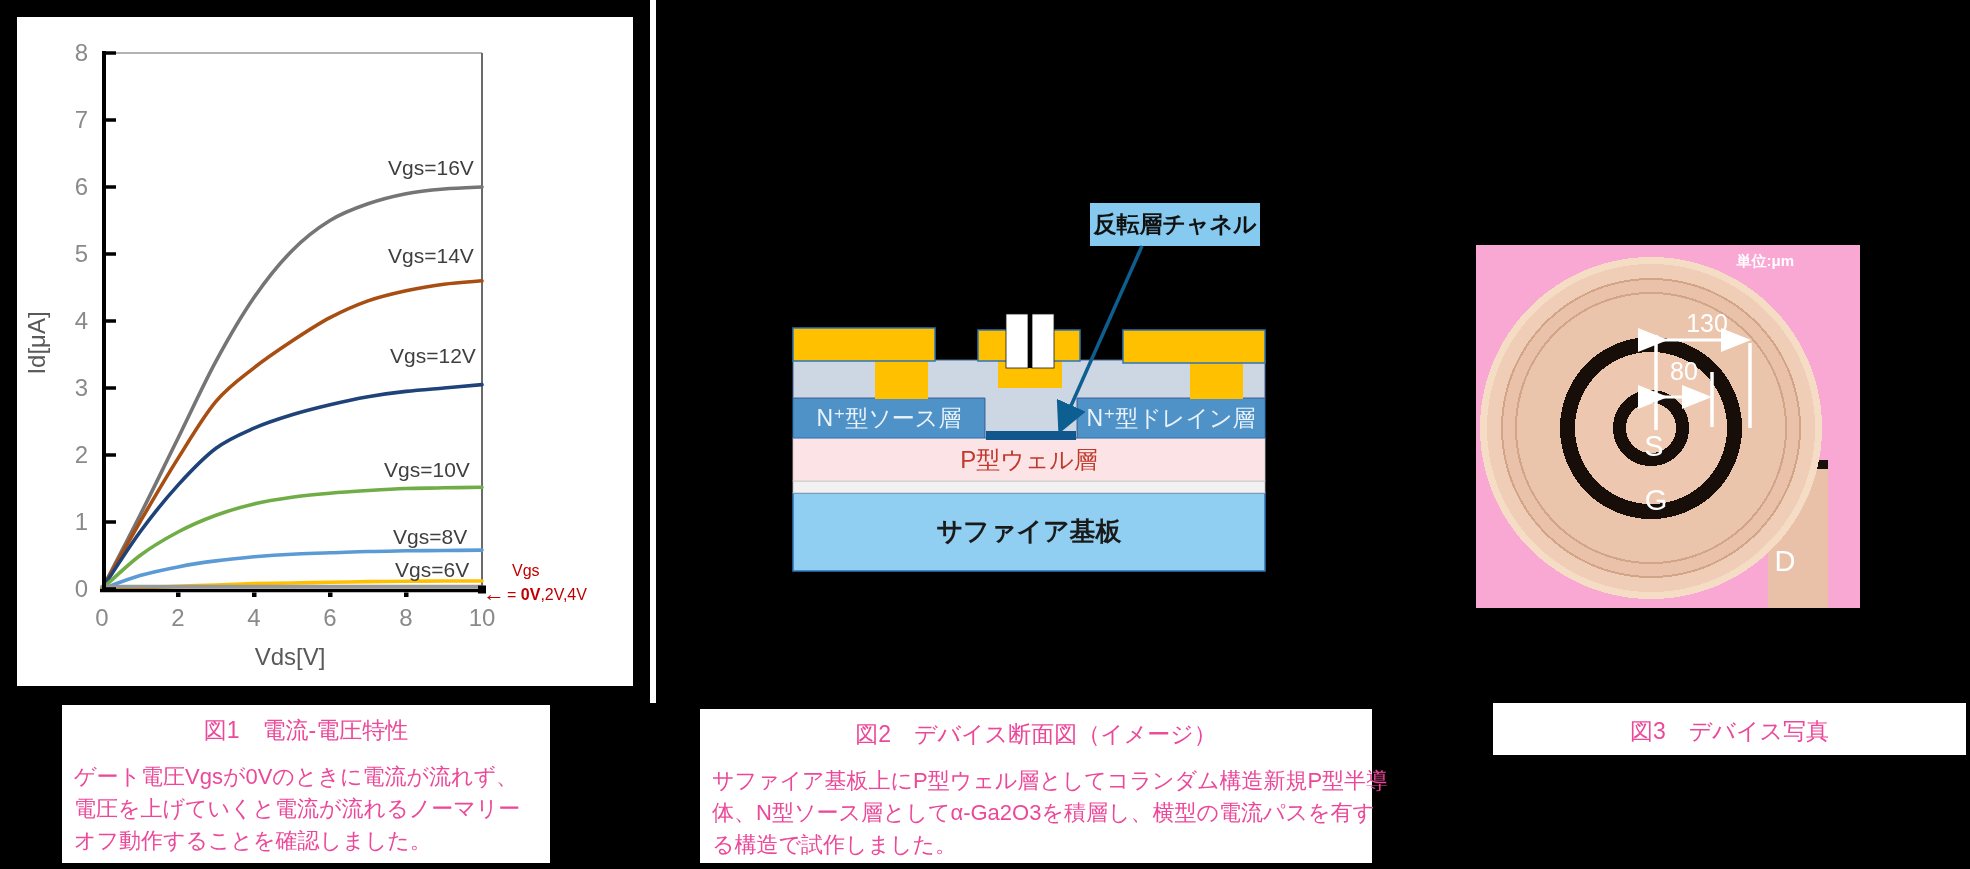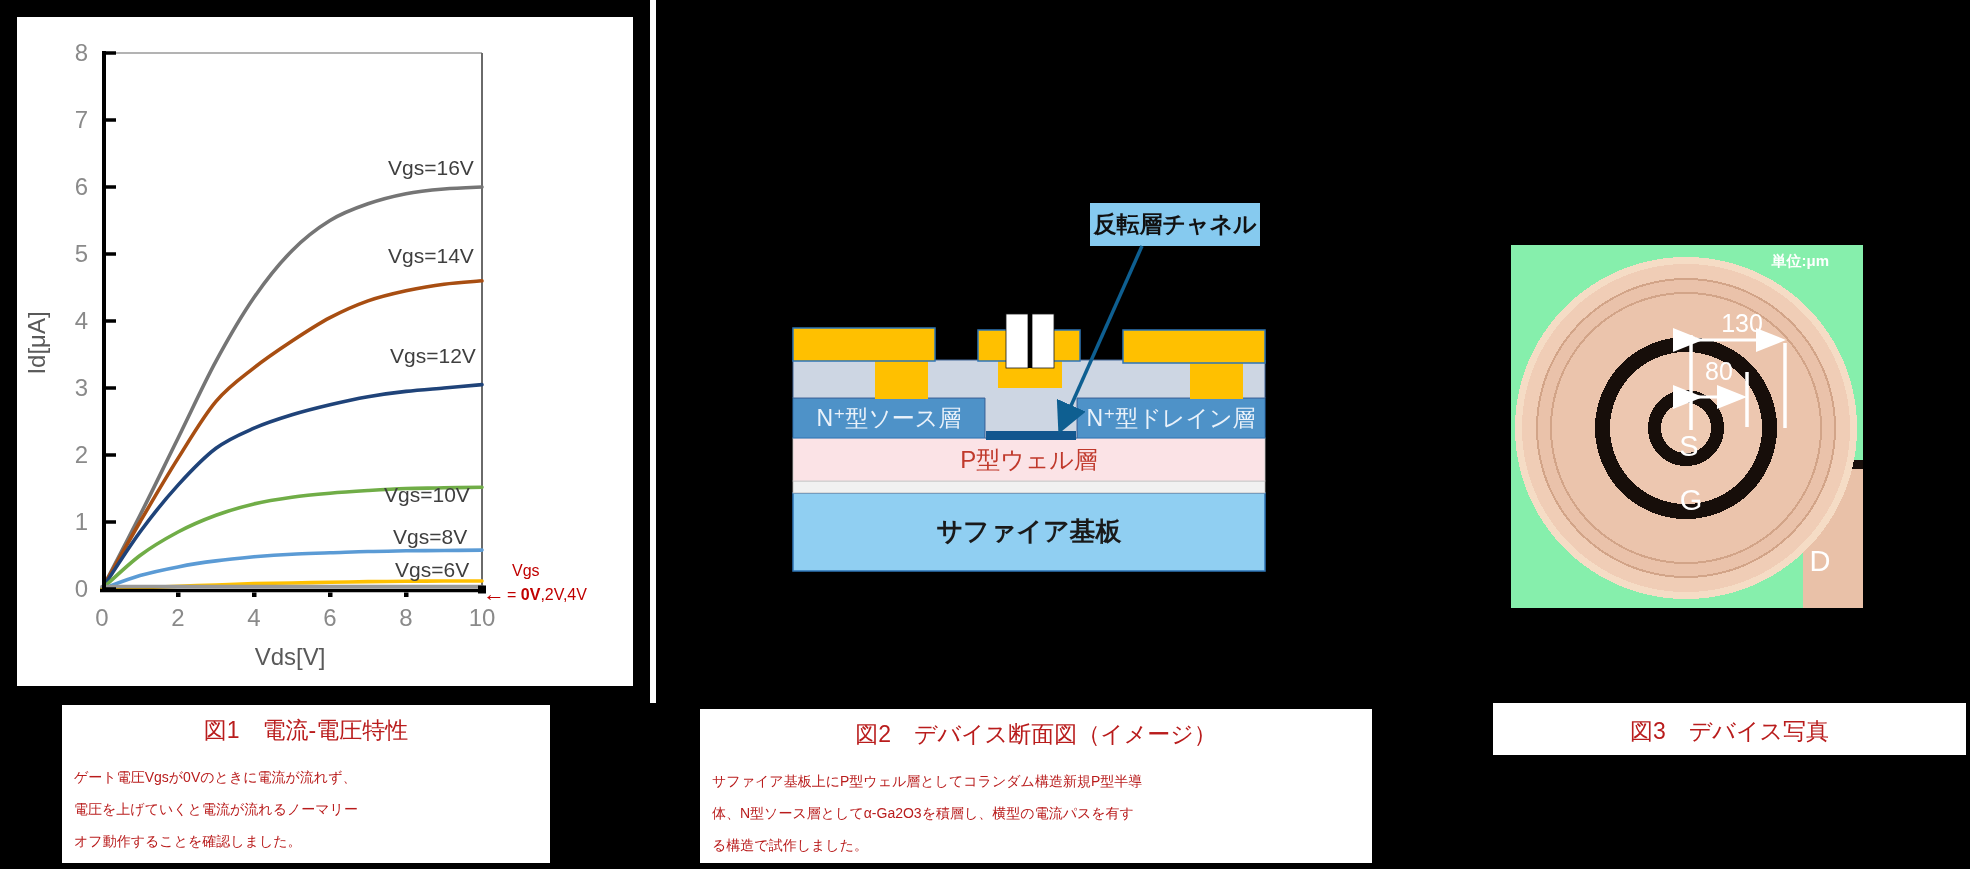--- a/index.html
+++ b/index.html
@@ -19,35 +19,35 @@
   .red-note{position:absolute;color:#c00000;font-size:16px;white-space:nowrap;}
   .red-arrow{left:483px;top:581px;font-size:22px;font-weight:bold;}
   .red-l1{left:512px;top:562px;}
   .red-l2{left:507px;top:586px;}
   .red-l2 b{font-weight:bold;}
 
   
   #xsec-svg{position:absolute;left:770px;top:190px;}
 
   
-  .photo{position:absolute;left:1511px;top:245px;width:352px;height:363px;background:#86efac;overflow:hidden;}
+  .photo{position:absolute;left:1476px;top:245px;width:384px;height:363px;background:#f9a8d4;overflow:hidden;}
   .photo-pad{position:absolute;left:292px;top:218px;width:60px;height:146px;background:#e9c1a8;}
   .photo-pad-notch{position:absolute;left:338px;top:215px;width:14px;height:9px;background:#19100c;}
   .photo-device{position:absolute;left:0;top:0;width:352px;height:363px;
     background:radial-gradient(172px circle at 175px 183px,
       #eecab3 0 25px,#170e0a 25px 38px,#edc7b0 38px 76px,#170e0a 76px 91px,
       #ebc4ac 91px 134px,#d2a488 134px 136px,#eac2aa 136px 148px,#d2a488 148px 150px,
       #f0cdb6 150px 164px,#f5dcc5 164px 171px,rgba(0,0,0,0) 171px);}
   .photo-svg{position:absolute;left:0;top:0;}
 
   
-  .caption{position:absolute;background:#fff;color:#b91c1c;box-sizing:border-box;}
+  .caption{position:absolute;background:#fff;color:#ec4899;box-sizing:border-box;}
   .caption-title{text-align:center;font-size:23px;padding-top:10px;}
   .caption-body{margin-top:15px;padding:0 12px;}
-  .caption-line{font-size:14px;line-height:32px;white-space:nowrap;}
+  .caption-line{font-size:22px;line-height:32px;white-space:nowrap;}
   #cap1{left:62px;top:705px;width:488px;height:158px;}
   #cap2{left:700px;top:709px;width:672px;height:154px;}
   #cap3-title{left:1493px;top:703px;width:473px;height:52px;}
   #cap3-title .caption-title{padding-top:13px;}
   #cap3-body{left:1532px;top:755px;width:401px;height:108px;}
   #cap3-body .caption-body{margin-top:0;padding-top:12px;padding-left:16px;}
 </style>
 </head>
 <body>
 
@@ -99,21 +99,21 @@
         <div class="ytick-label" style="left: 40px; top: 39px;">8</div>
         <div class="xtick-label" style="left: 80px; top: 604px;">0</div>
         <div class="xtick-label" style="left: 156px; top: 604px;">2</div>
         <div class="xtick-label" style="left: 232px; top: 604px;">4</div>
         <div class="xtick-label" style="left: 308px; top: 604px;">6</div>
         <div class="xtick-label" style="left: 384px; top: 604px;">8</div>
         <div class="xtick-label" style="left: 460px; top: 604px;">10</div>
         <div class="series-label" style="left: 388px; top: 156px;">Vgs=16V</div>
         <div class="series-label" style="left: 388px; top: 244px;">Vgs=14V</div>
         <div class="series-label" style="left: 390px; top: 344px;">Vgs=12V</div>
-        <div class="series-label" style="left: 384px; top: 458px; margin-top: 25px;">Vgs=10V</div>
+        <div class="series-label" style="left: 384px; top: 458px;">Vgs=10V</div>
         <div class="series-label" style="left: 393px; top: 525px;">Vgs=8V</div>
         <div class="series-label" style="left: 395px; top: 558px;">Vgs=6V</div>
       </div>
   </div>
 
   <svg id="xsec-svg" width="520" height="395" viewBox="770 190 520 395">
     <defs>
       <marker id="ah-blue" markerWidth="9" markerHeight="9" refX="6.5" refY="4.5" orient="auto">
         <path d="M0,0 L9,4.5 L0,9 Z" fill="#0E5F91"></path>
       </marker>

